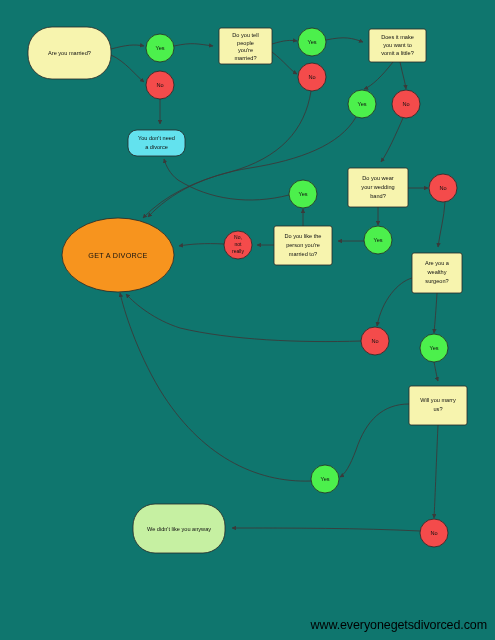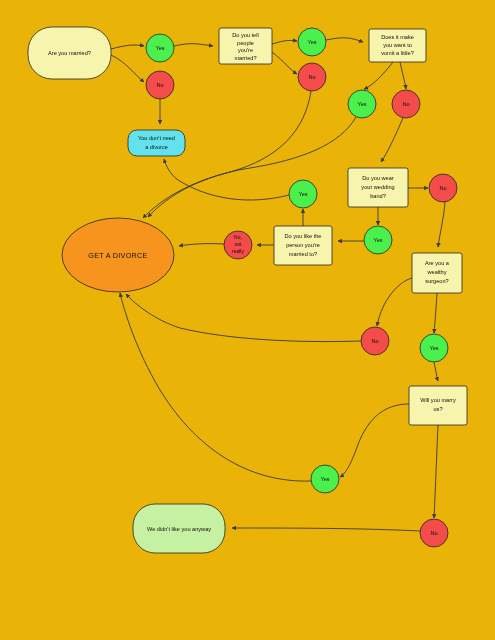--- a/index.html
+++ b/index.html
@@ -8,21 +8,21 @@
     padding: 0;
     background: #ffffff;
   }
   body {
     font-family: "Liberation Sans", sans-serif;
   }
   #page {
     position: relative;
     width: 495px;
     height: 640px;
-    background: #eab308;
+    background: #0f766e;
     overflow: hidden;
   }
   #flow-svg {
     position: absolute;
     left: 0;
     top: 0;
     width: 495px;
     height: 640px;
   }
   .node-label {
@@ -240,14 +240,15 @@
       </g>
 
       <g>
         <rect class="shape" x="133" y="504" width="92" height="49" rx="22" ry="22" fill="#c6f0a2"></rect>
         <text class="node-label label-box" x="179" y="529.5">We didn't like you anyway</text>
       </g>
 
     </g>
   </svg>
 
+  <div class="footer-url">www.everyonegetsdivorced.com</div>
 
 </div>
 
 </body></html>

